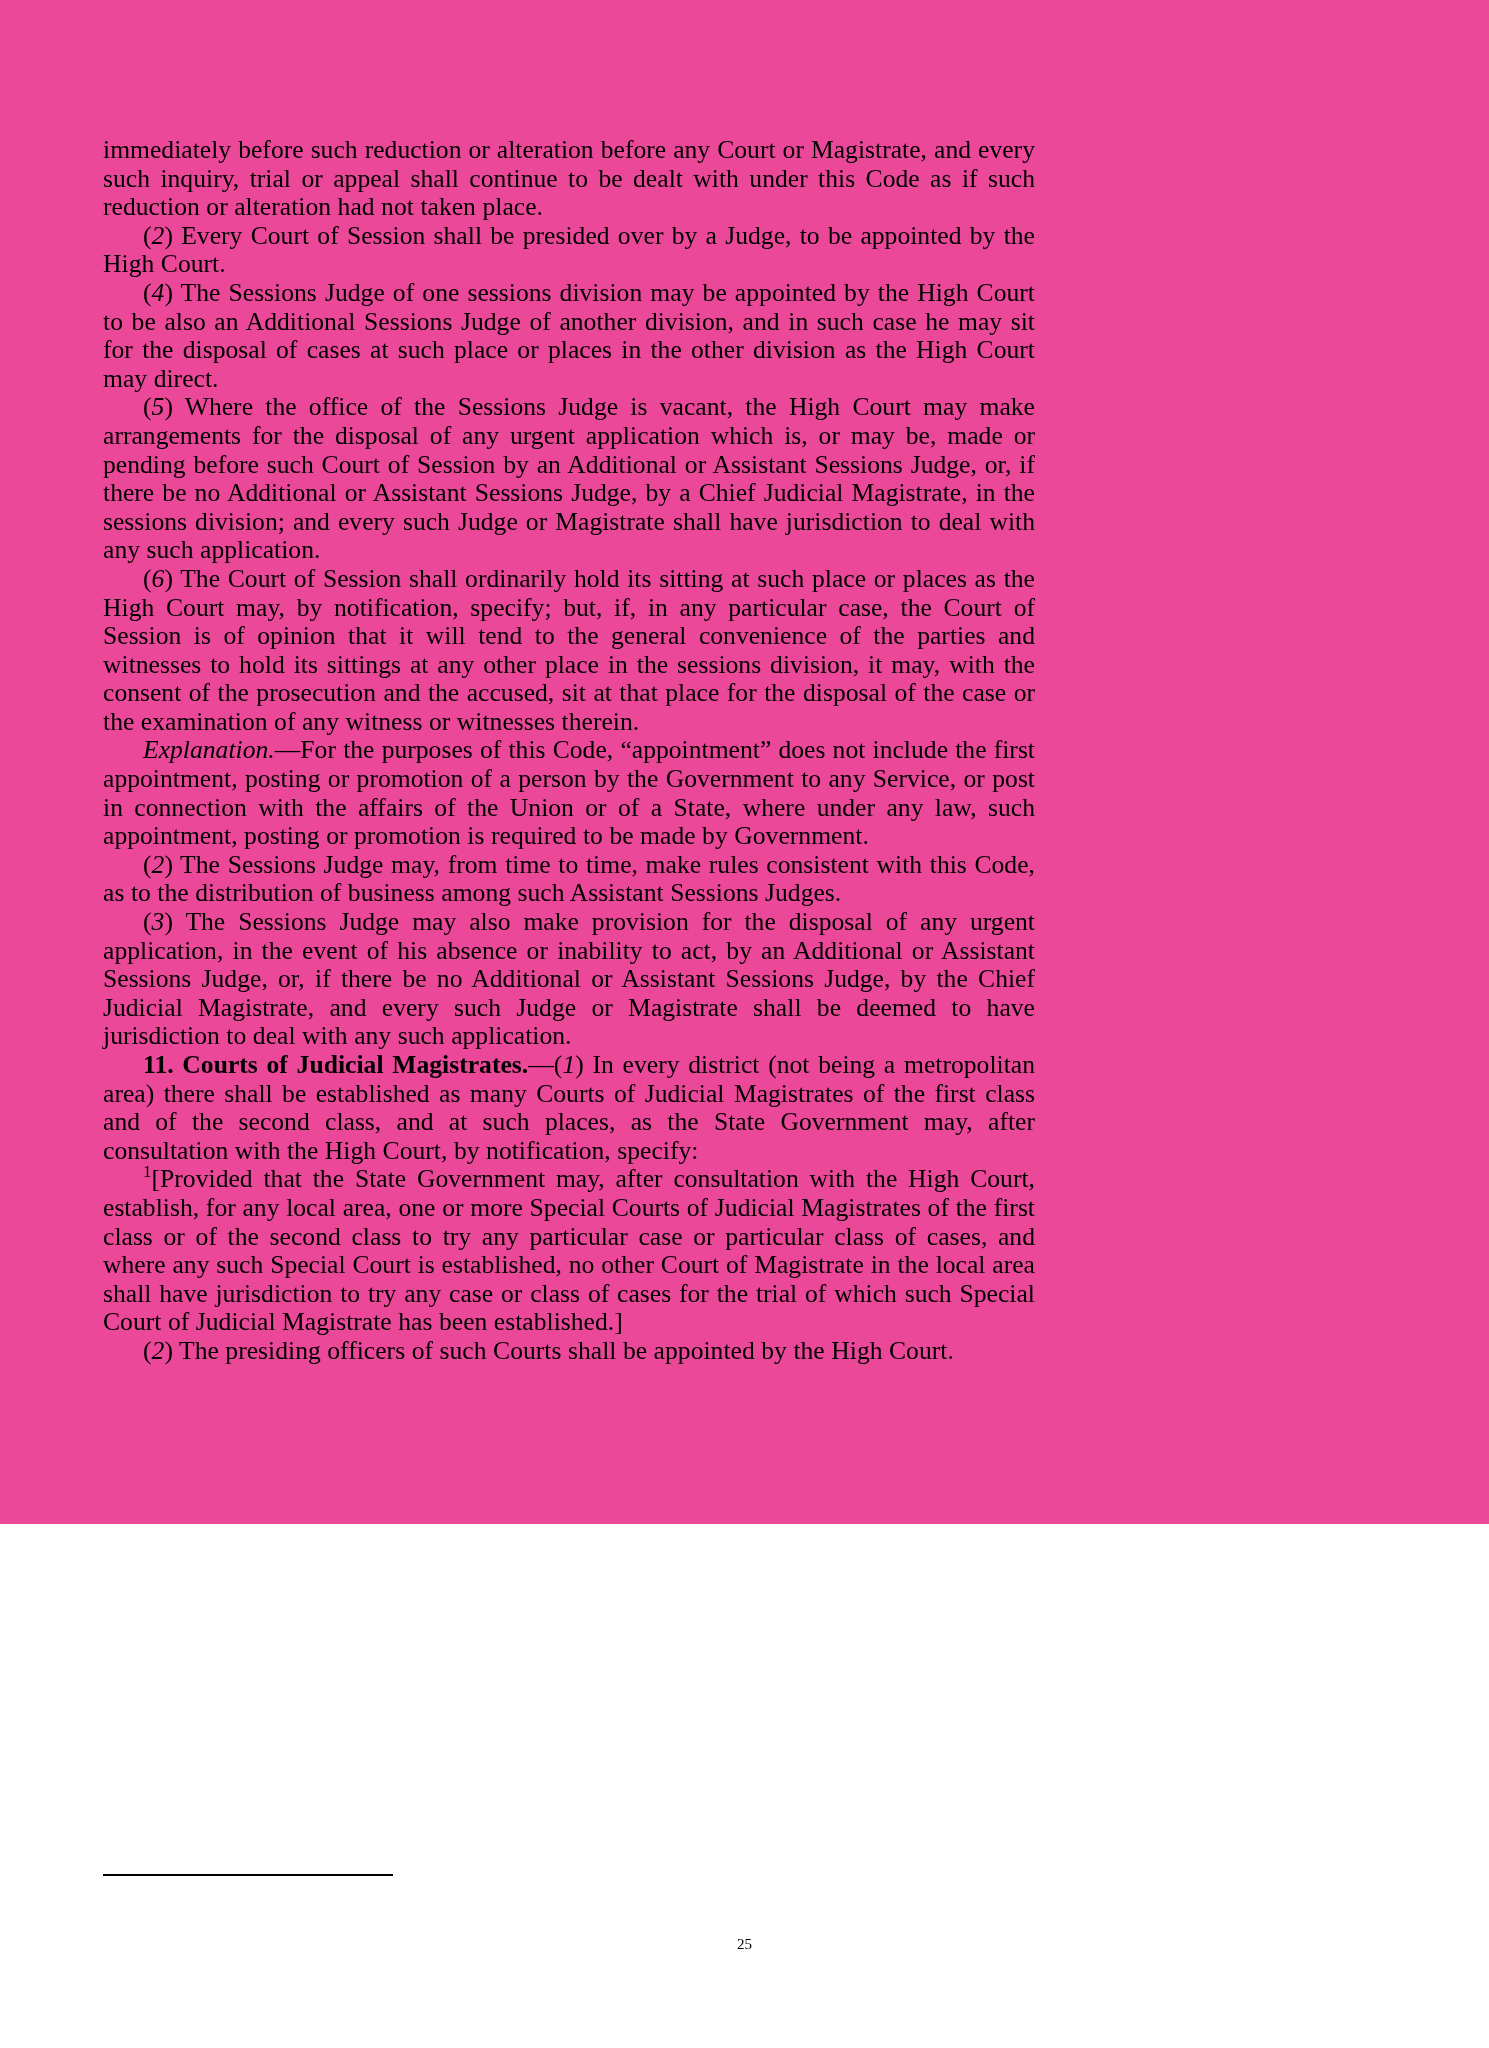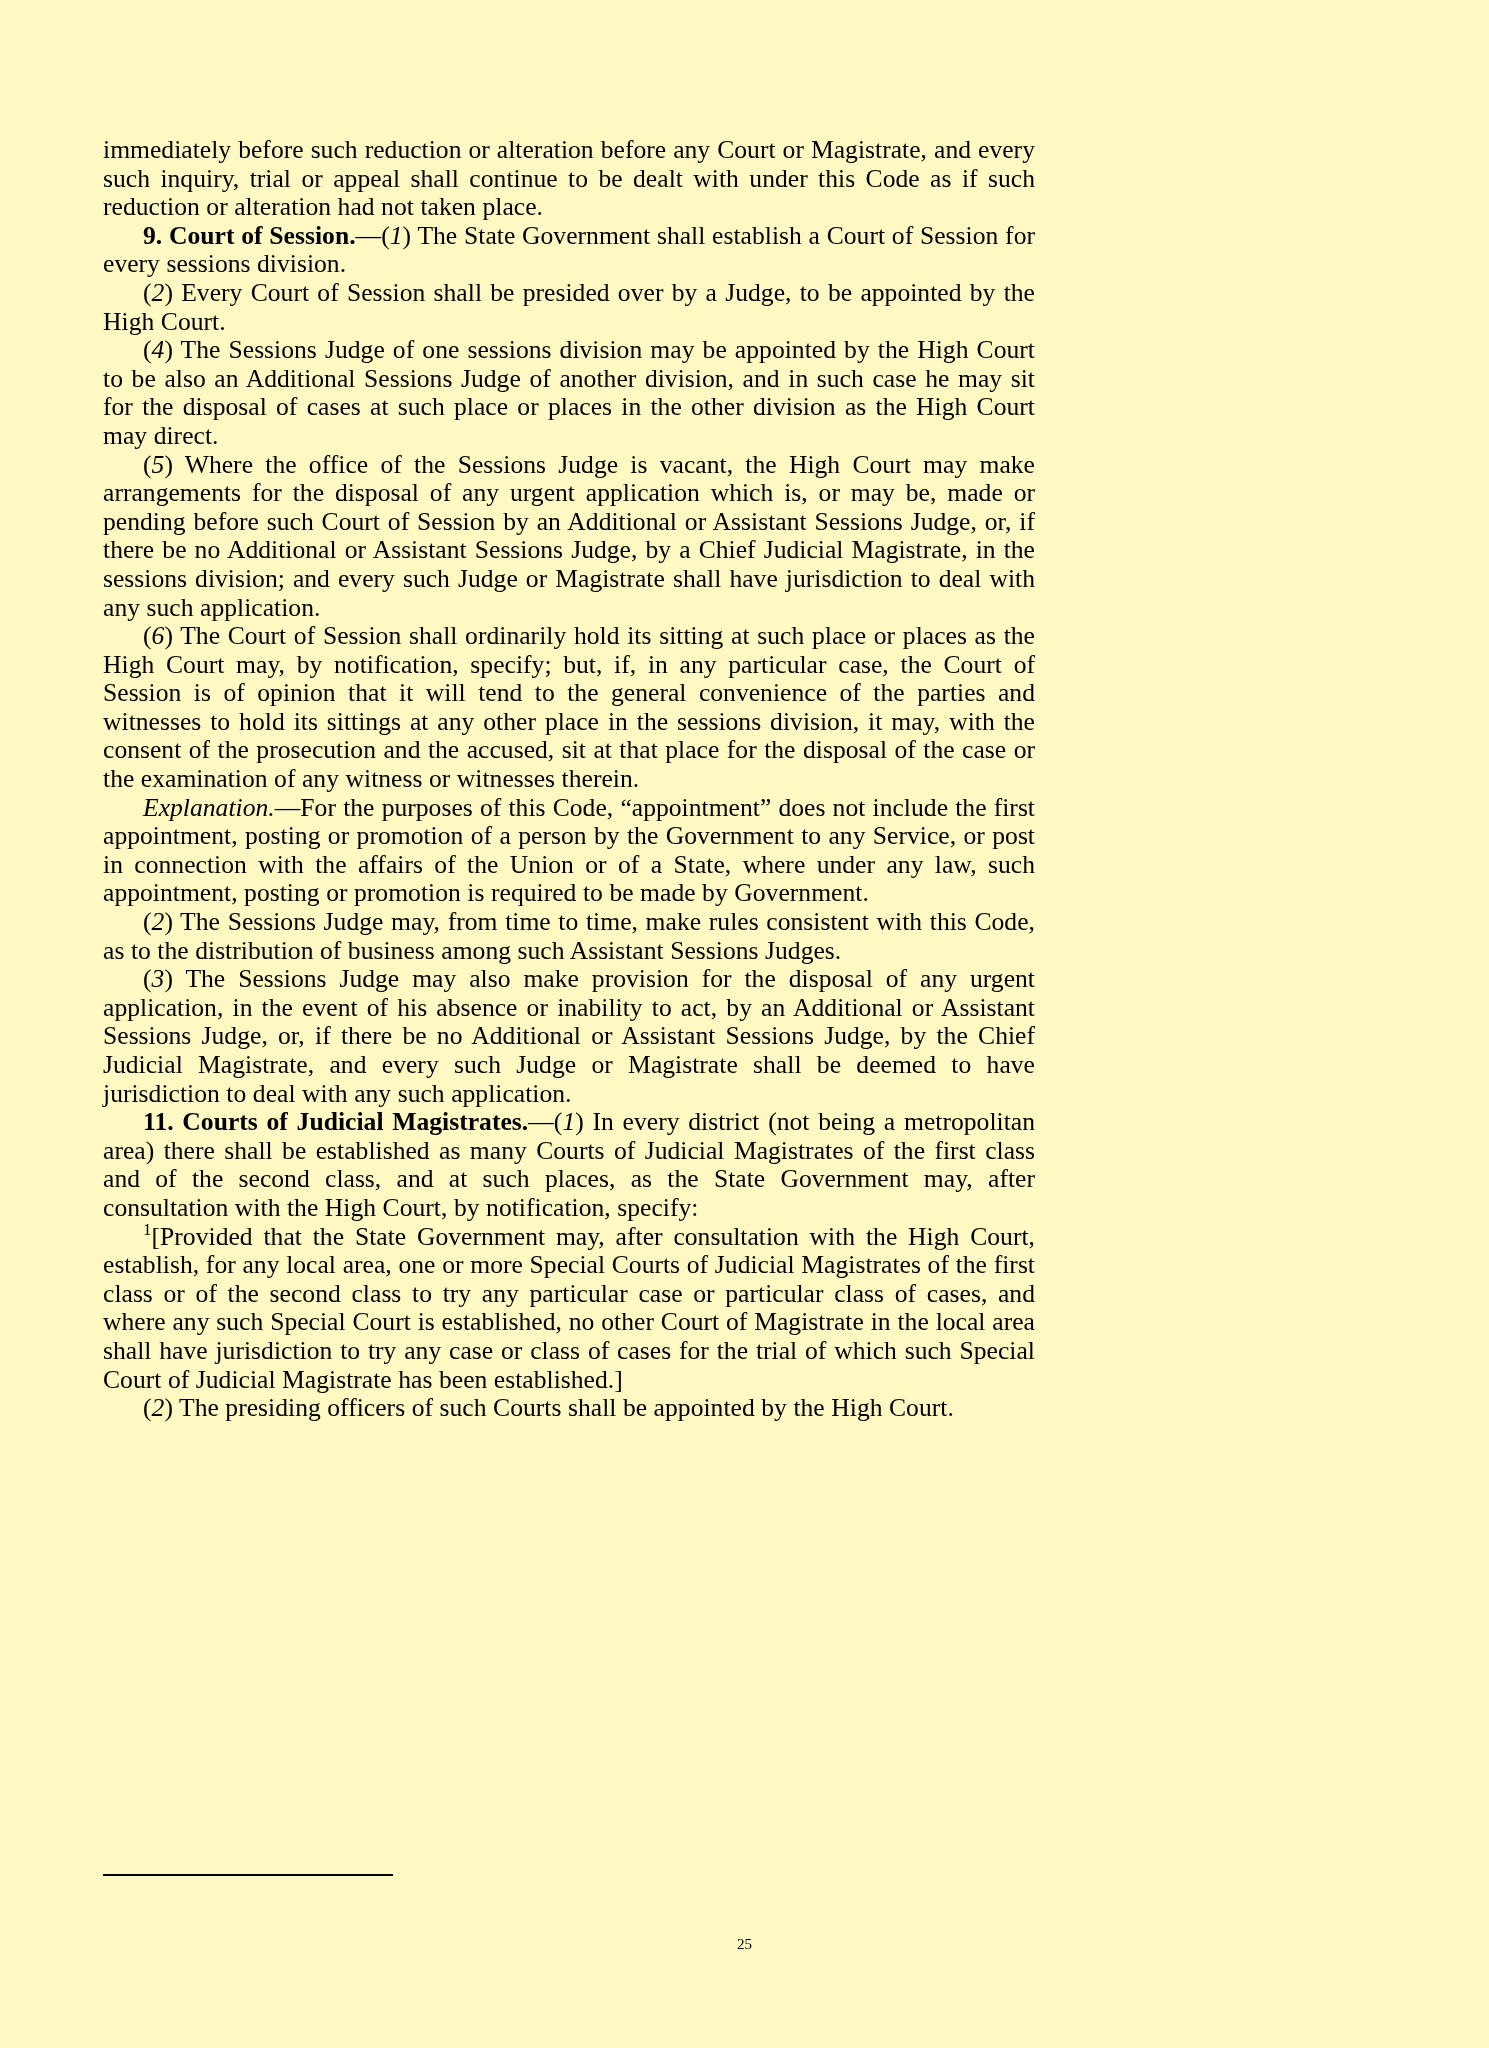--- a/index.html
+++ b/index.html
@@ -13,22 +13,22 @@
     font-family: "Liberation Serif", "DejaVu Serif", serif;
     color: #000000;
     position: relative;
     overflow: hidden;
   }
   .page {
     position: absolute;
     left: 0;
     top: 0;
     width: 1489px;
-    height: 2048px;
-    background: #fef9c3;
+    height: 1524px;
+    background: #ec4899;
   }
   .content {
     position: absolute;
     left: 103px;
     top: 136px;
     width: 932px;
   }
   p.para {
     margin: 0;
     padding: 0;
@@ -84,21 +84,20 @@
     line-height: 28px;
   }
 </style>
 </head>
 <body>
 
 <div class="page">
 
   <div class="content" id="body-content">
       <p class="para noindent"><span>immediately  before such reduction or alteration before any Court or Magistrate, and every such inquiry, trial or appeal shall continue to be dealt with under this Code as if such reduction or alteration had not taken place.</span></p>
-      <p class="para indent"><span class="bold">9. Court of Session.</span><span>—(</span><span class="ital">1</span><span>) The State Government shall establish a Court of Session for every sessions division.</span></p>
       <p class="para indent"><span>(</span><span class="ital">2</span><span>) Every Court of Session shall be presided over by a Judge, to be appointed by the High Court.</span></p>
       <p class="para indent"><span>(</span><span class="ital">4</span><span>) The Sessions Judge of one sessions division may be appointed by the High Court to be also an Additional Sessions Judge of another division, and in such case he may sit for the disposal of cases at such place or places in the other division as the High Court may direct.</span></p>
       <p class="para indent"><span>(</span><span class="ital">5</span><span>) Where the office of the Sessions Judge is vacant, the High Court may make arrangements for the disposal of any urgent application which is, or may be, made or pending before such Court of Session by an Additional or Assistant Sessions Judge, or, if there be no Additional or Assistant Sessions Judge, by a Chief Judicial Magistrate, in the sessions division; and every such Judge or Magistrate shall have jurisdiction to deal with any such application.</span></p>
       <p class="para indent"><span>(</span><span class="ital">6</span><span>) The Court of Session shall ordinarily hold its sitting at such place or places as the High Court may, by notification, specify; but, if, in any particular case, the Court of Session is of opinion that it will tend to the general convenience of the parties and witnesses to hold its sittings at any other place in the sessions division, it may, with the consent of the prosecution and the accused, sit at that place for the disposal of the case or the examination of any witness or witnesses therein.</span></p>
       <p class="para indent"><span class="ital">Explanation.</span><span>—For the purposes of this Code, “appointment” does not include the first appointment, posting or promotion of a person by the Government to any Service, or post in connection with the affairs of the Union or of a State, where under any law, such appointment, posting or promotion is required to be made by Government.</span></p>
       <p class="para indent"><span>(</span><span class="ital">2</span><span>) The Sessions Judge may, from time to time, make rules consistent with this Code, as to the distribution of business among such Assistant Sessions Judges.</span></p>
       <p class="para indent"><span>(</span><span class="ital">3</span><span>) The Sessions Judge may also make provision for the disposal of any urgent application, in the event of his absence or inability to act, by an Additional or Assistant Sessions Judge, or, if there be no Additional or Assistant Sessions Judge, by the Chief Judicial Magistrate, and every such Judge or Magistrate shall be deemed to have jurisdiction to deal with any such application.</span></p>
       <p class="para indent"><span class="bold">11. Courts of Judicial Magistrates.</span><span>—(</span><span class="ital">1</span><span>) In every district (not being a metropolitan area) there shall be established as many Courts of Judicial Magistrates of the first class and of the second class, and at such places, as the State Government may, after consultation with the High Court, by notification, specify:</span></p>
       <p class="para indent"><span class="sup">1</span><span>[Provided that the State Government may, after consultation with the High Court, establish, for any local area, one or more Special Courts of Judicial Magistrates of the first class or of the second class to try any particular case or particular class of cases, and where any such Special Court is established, no other Court of Magistrate in the local area shall have jurisdiction to try any case or class of cases for the trial of which such Special Court of Judicial Magistrate has been established.]</span></p>
       <p class="para indent"><span>(</span><span class="ital">2</span><span>) The presiding officers of such Courts shall be appointed by the High Court.</span></p>

